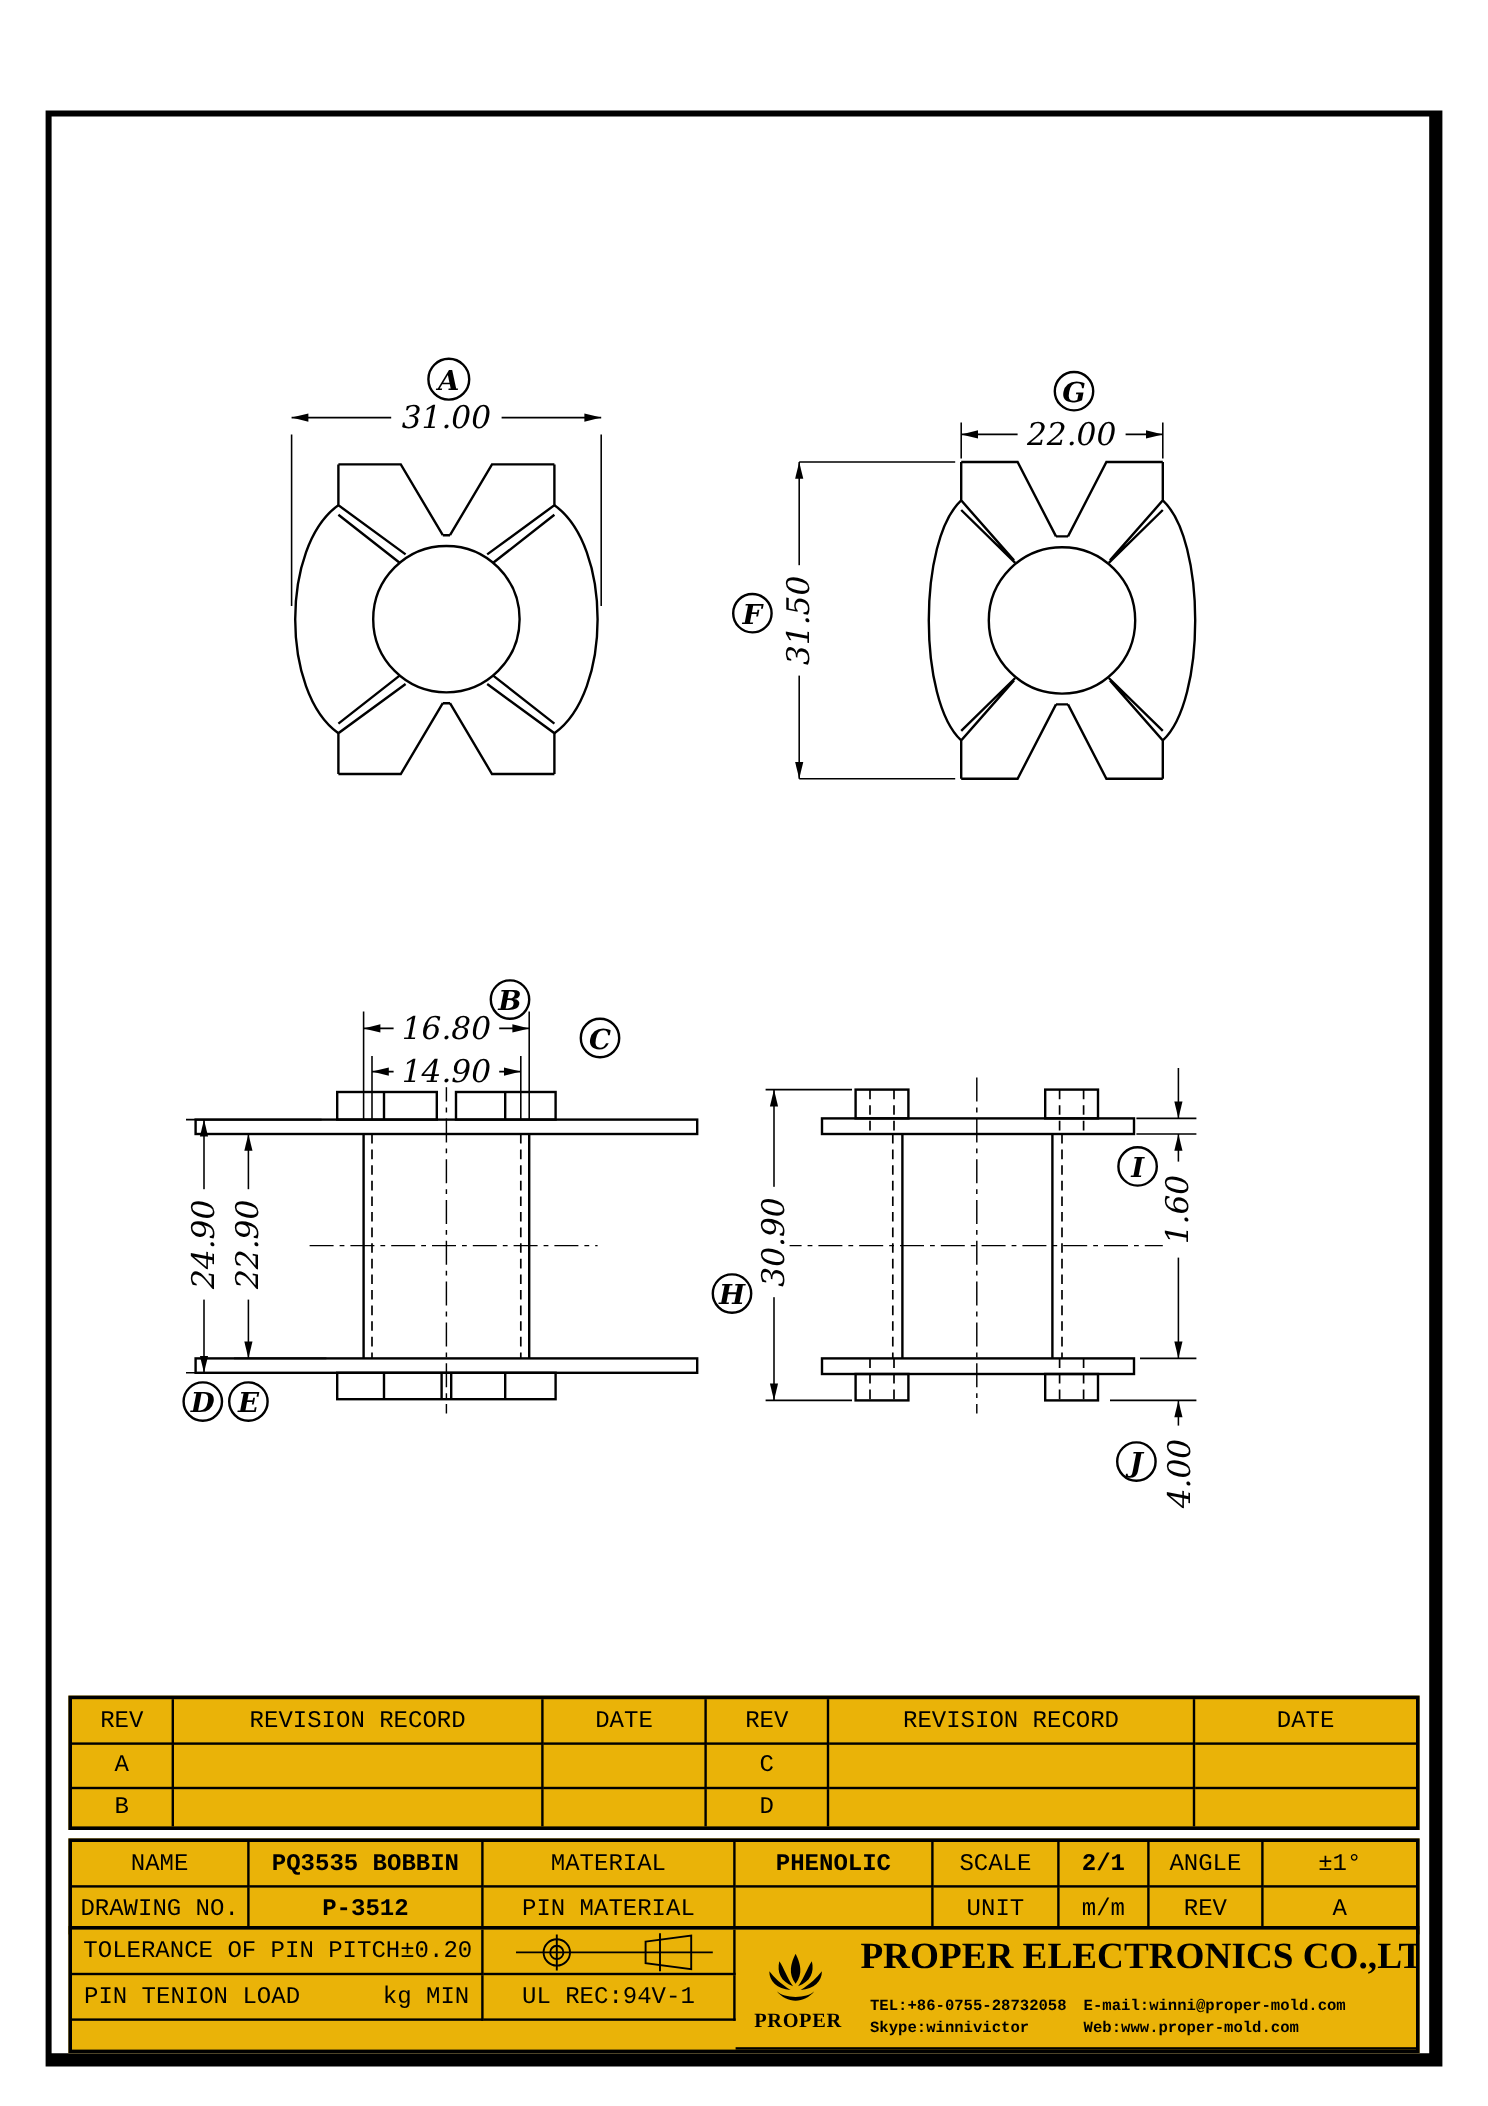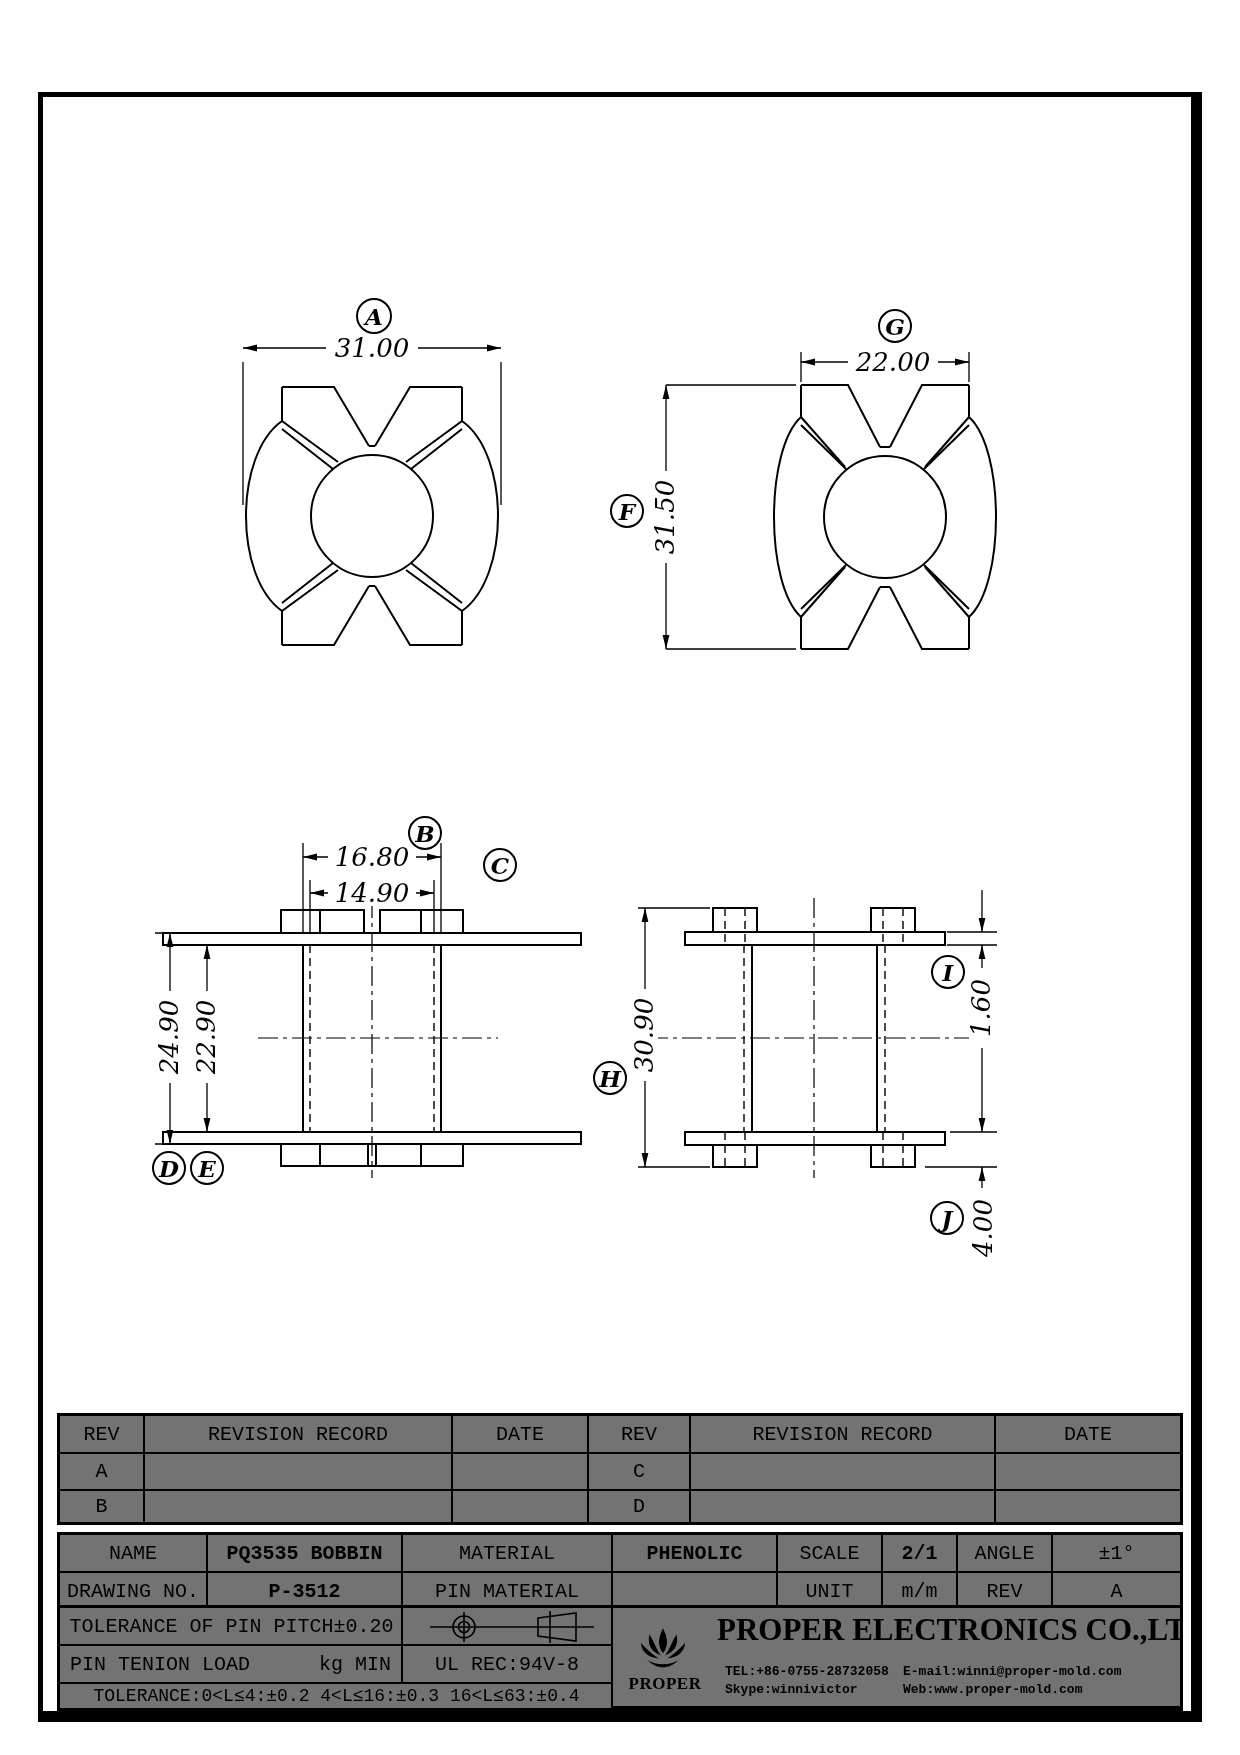--- a/index.html
+++ b/index.html
@@ -10,21 +10,21 @@
   svg.cad{position:absolute;left:0;top:0}
   .ln{stroke:#000;stroke-width:2;fill:none}
   .dl{stroke:#000;stroke-width:1.3;fill:none}
   .dash{stroke-dasharray:8 5}
   .cl{stroke-width:1.2;stroke-dasharray:20 5 4 5}
   .wb{fill:#fff;stroke:none}
   text{fill:#000;stroke:none}
   .dim{font:italic 26px "DejaVu Serif",serif}
   .callout circle{stroke:#000;stroke-width:2;fill:none}
   .callout text{font:italic 700 23px "DejaVu Serif",serif}
-  .grid{position:absolute;display:grid;border:3px solid #000;background:#737373}
+  .grid{position:absolute;display:grid;border:3px solid #000;background:#eab308}
   .grid>div{border-right:2px solid #000;border-bottom:2px solid #000;display:flex;
     align-items:center;justify-content:center;font-size:20px;white-space:nowrap;overflow:hidden}
   .grid>div.le{border-right:none}
   .grid>div.be{border-bottom:none}
   .bold{font-weight:700}
   .left{justify-content:flex-start;padding-left:2px}
   .small{font-size:19px}
   #rev-table{left:57px;top:1413px;width:1126px;height:112px;
     grid-template-columns:85px 308px 136px 102px 305px 1fr;grid-template-rows:38px 37px 1fr}
   #title-top{left:57px;top:1532px;width:1126px;height:80px;
@@ -291,16 +291,15 @@
       <div>E-mail:winni@proper-mold.com</div>
       <div>Skype:winnivictor</div>
       <div>Web:www.proper-mold.com</div>
     </div>
   </div>
 
   <div class="small" style="justify-content:space-between;padding:0 10px">
     <span>PIN TENION LOAD</span>
     <span>kg MIN</span>
   </div>
-  <div class="small">UL REC:94V-8</div>
-
-  <div class="small left be" style="grid-column:1/3;font-size:18px">TOLERANCE:0&lt;L≤4:±0.2  4&lt;L≤16:±0.3  16&lt;L≤63:±0.4</div>
+  <div class="small">UL REC:94V-1</div>
+
 </div>
 
 </body></html>

